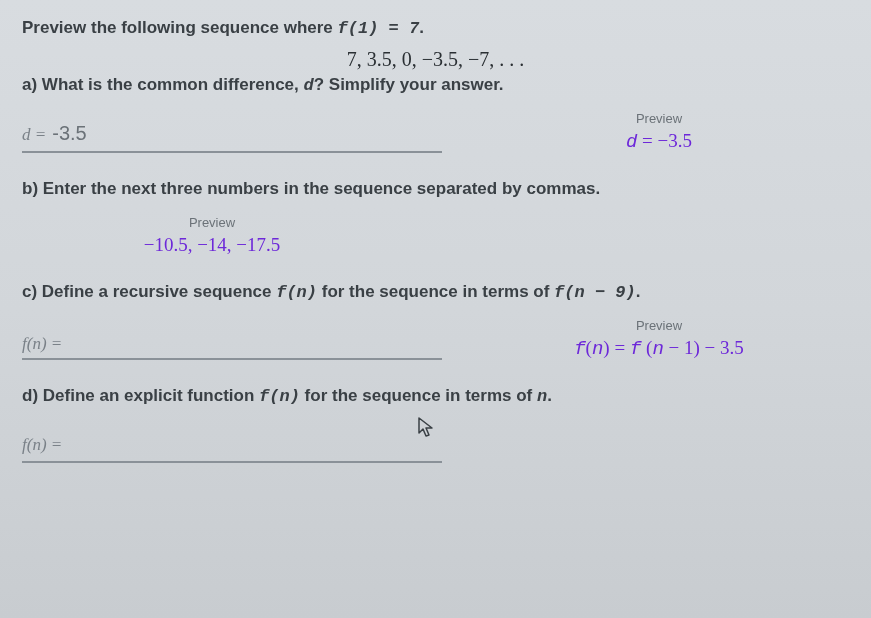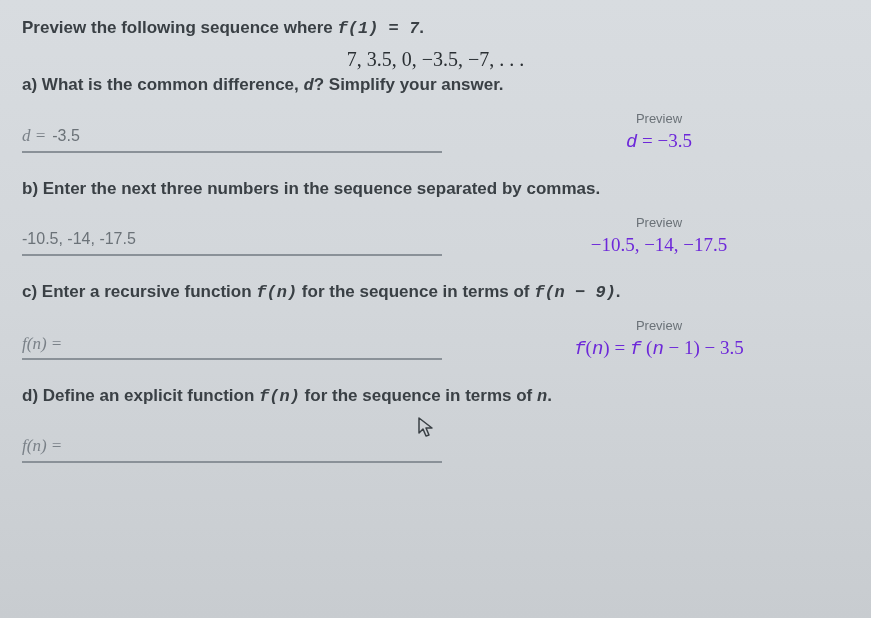--- a/index.html
+++ b/index.html
@@ -55,21 +55,21 @@
       font-family: 'Times New Roman', serif;
       font-style: italic;
       font-size: 17px;
       color: #7a8188;
       white-space: nowrap;
     }
     .input-field {
       flex: 1;
       border: none;
       background: transparent;
-      font-size: 16px;
+      font-size: 20px;
       color: #6b7278;
       outline: none;
       font-family: Arial, sans-serif;
       padding: 2px 0;
     }
     .preview-block {
       flex: 1;
       text-align: center;
       max-width: 380px;
     }
@@ -114,33 +114,30 @@
     <div class="preview-block">
       <div class="preview-label">Preview</div>
       <div class="preview-value"><span class="math-it">d</span> = −3.5</div>
     </div>
   </div>
 </div>
 
 <div class="part">
   <div class="part-prompt">b) Enter the next three numbers in the sequence separated by commas.</div>
   <div class="row">
-    <div class="input-wrap">
-      <input class="input-field" value="-10.5, -14, -17.5" style="">
-    </div>
     <div class="preview-block">
       <div class="preview-label">Preview</div>
       <div class="preview-value">−10.5, −14, −17.5</div>
     </div>
   </div>
 </div>
 
 <div class="part">
   <div class="part-prompt">
-    <span>c) Enter a recursive function </span><span class="math-it">f(n)</span><span> for the sequence in terms of </span><span class="math-it">f(n − 9)</span><span>.</span>
+    <span>c) Define a recursive sequence </span><span class="math-it">f(n)</span><span> for the sequence in terms of </span><span class="math-it">f(n − 9)</span><span>.</span>
   </div>
   <div class="row">
     <div class="input-wrap">
       <span class="input-prefix">f(n) =</span>
     </div>
     <div class="preview-block">
       <div class="preview-label">Preview</div>
       <div class="preview-value"><span class="math-it">f</span>(<span class="math-it">n</span>) = <span class="math-it">f</span> (<span class="math-it">n</span> − 1) − 3.5</div>
     </div>
   </div>

